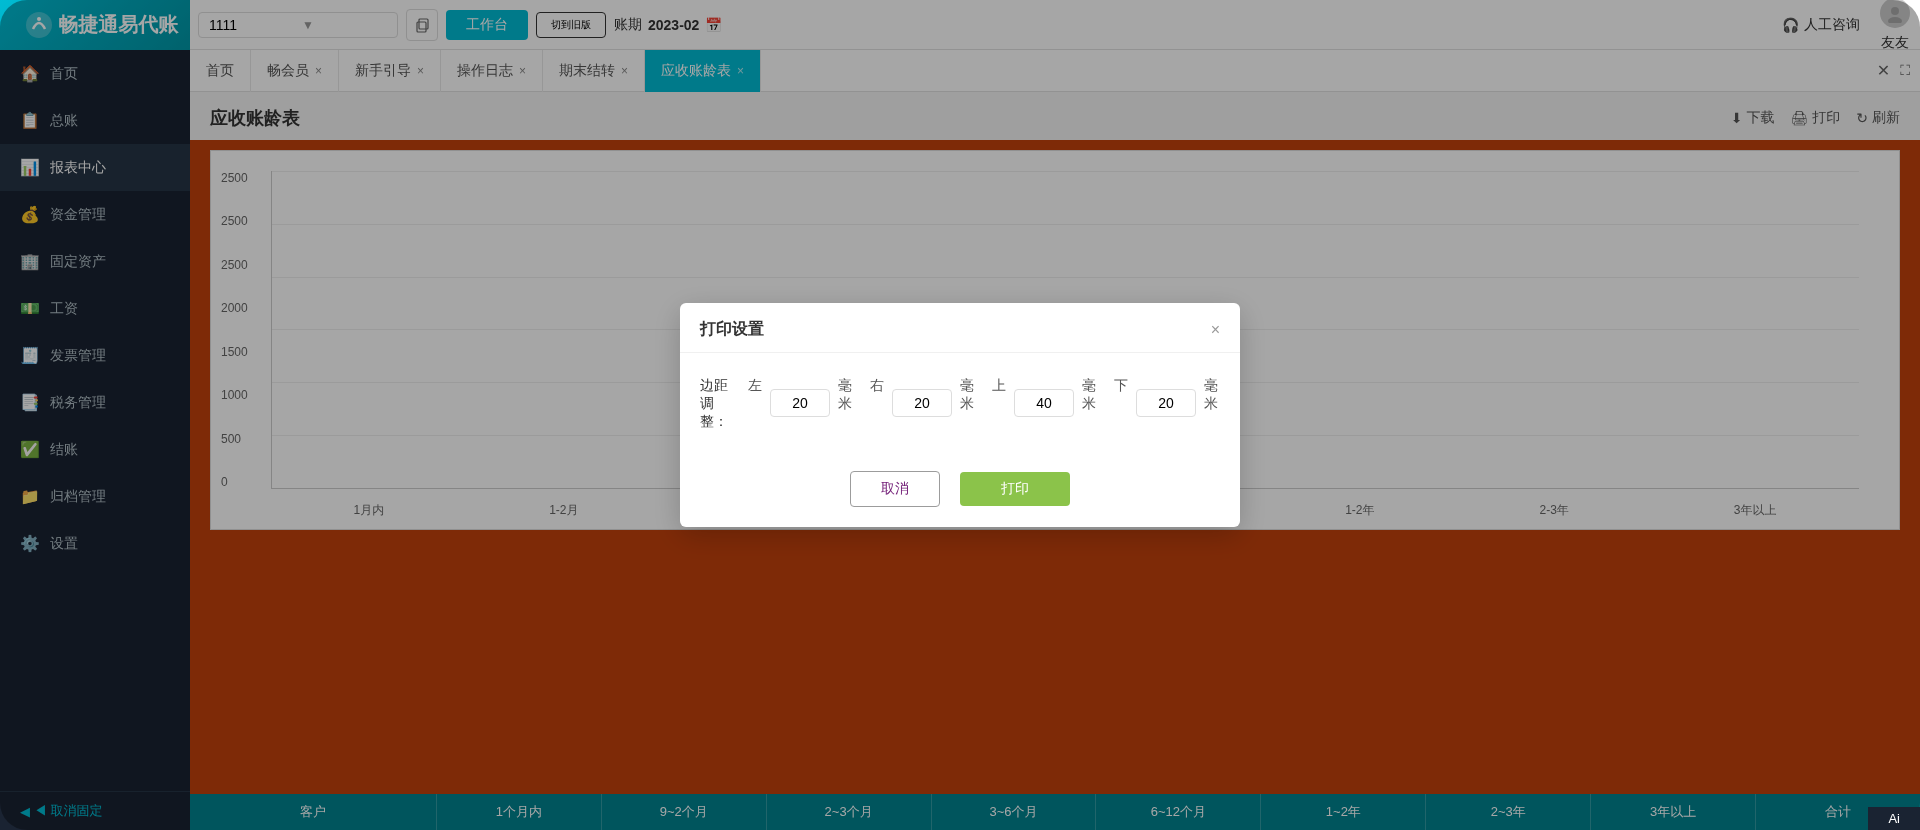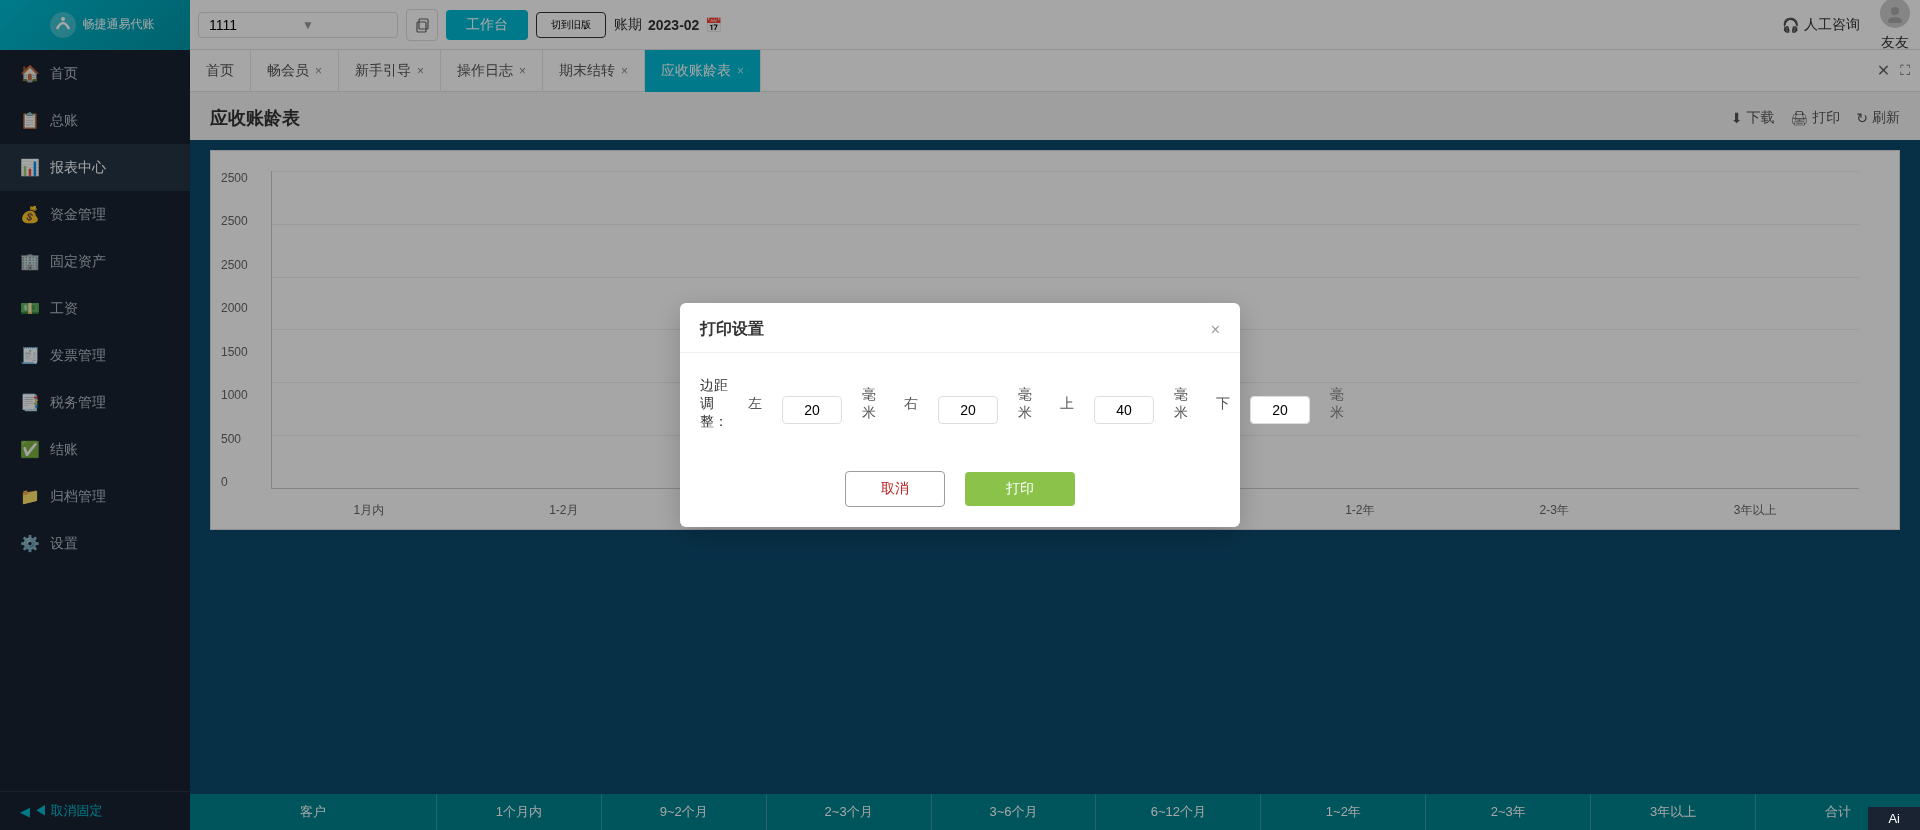--- a/index.html
+++ b/index.html
@@ -16,22 +16,22 @@
       gap: 8px;
     }
     .logo-area {
       width: 190px;
       background: linear-gradient(135deg, #00bcd4, #0097a7);
       height: 50px;
       display: flex;
       align-items: center;
       justify-content: center;
       color: #fff;
-      font-size: 12px;
-      font-weight: normal;
+      font-size: 20px;
+      font-weight: bold;
       flex-shrink: 0;
       margin-left: -10px;
       padding-left: 13px;
     }
     .logo-icon {
       width: 28px;
       height: 28px;
       margin-right: 6px;
     }
     .company-selector {
@@ -231,21 +231,21 @@
       gap: 4px;
       cursor: pointer;
       color: #555;
       font-size: 14px;
     }
 
     
     .chart-area {
       flex: 1;
       padding: 10px 20px;
-      background: #0c4a6e;
+      background: #c2410c;
       position: relative;
       overflow: hidden;
     }
     .chart-bg {
       background: #fff;
       border: 1px solid #ddd;
       height: 380px;
       position: relative;
       padding: 20px 40px 40px 60px;
     }
@@ -342,20 +342,21 @@
 
     
     .modal-backdrop {
       position: fixed;
       top: 0; left: 0; right: 0; bottom: 0;
       background: rgba(0,0,0,0.35);
       z-index: 100;
       display: flex;
       align-items: center;
       justify-content: center;
+      border-radius: 27px;
     }
     
     .dialog {
       background: #fff;
       border-radius: 6px;
       width: 560px;
       box-shadow: 0 8px 30px rgba(0,0,0,0.2);
     }
     .dialog-header {
       display: flex;
@@ -372,22 +373,22 @@
     .dialog-close {
       cursor: pointer;
       color: #999;
       font-size: 16px;
     }
     .dialog-body {
       padding: 24px 20px;
     }
     .margin-row {
       display: flex;
-      align-items: center;
-      gap: 20px;
+      align-items: flex-start;
+      gap: 8px;
       font-size: 14px;
       color: #333;
     }
     .margin-label { font-size: 14px; color: #333; }
     .margin-dir-label { font-size: 14px; color: #555; }
     .margin-input {
       width: 60px;
       border: 1px solid #ddd;
       border-radius: 4px;
       padding: 5px 8px;
@@ -397,28 +398,28 @@
     }
     .unit-label { font-size: 14px; color: #555; }
     .dialog-footer {
       display: flex;
       align-items: center;
       justify-content: center;
       gap: 20px;
       padding: 16px 20px 20px;
     }
     .cancel-btn {
-      width: 100px;
+      width: 90px;
       padding: 8px 0;
       border: 1px solid #9c9c9c;
       background: #fff;
       border-radius: 4px;
       cursor: pointer;
       font-size: 14px;
-      color: #b91c1c;
+      color: #701a75;
       text-align: center;
     }
     .print-btn {
       width: 110px;
       padding: 8px 0;
       border: none;
       background: #8bc34a;
       border-radius: 4px;
       cursor: pointer;
       font-size: 14px;

